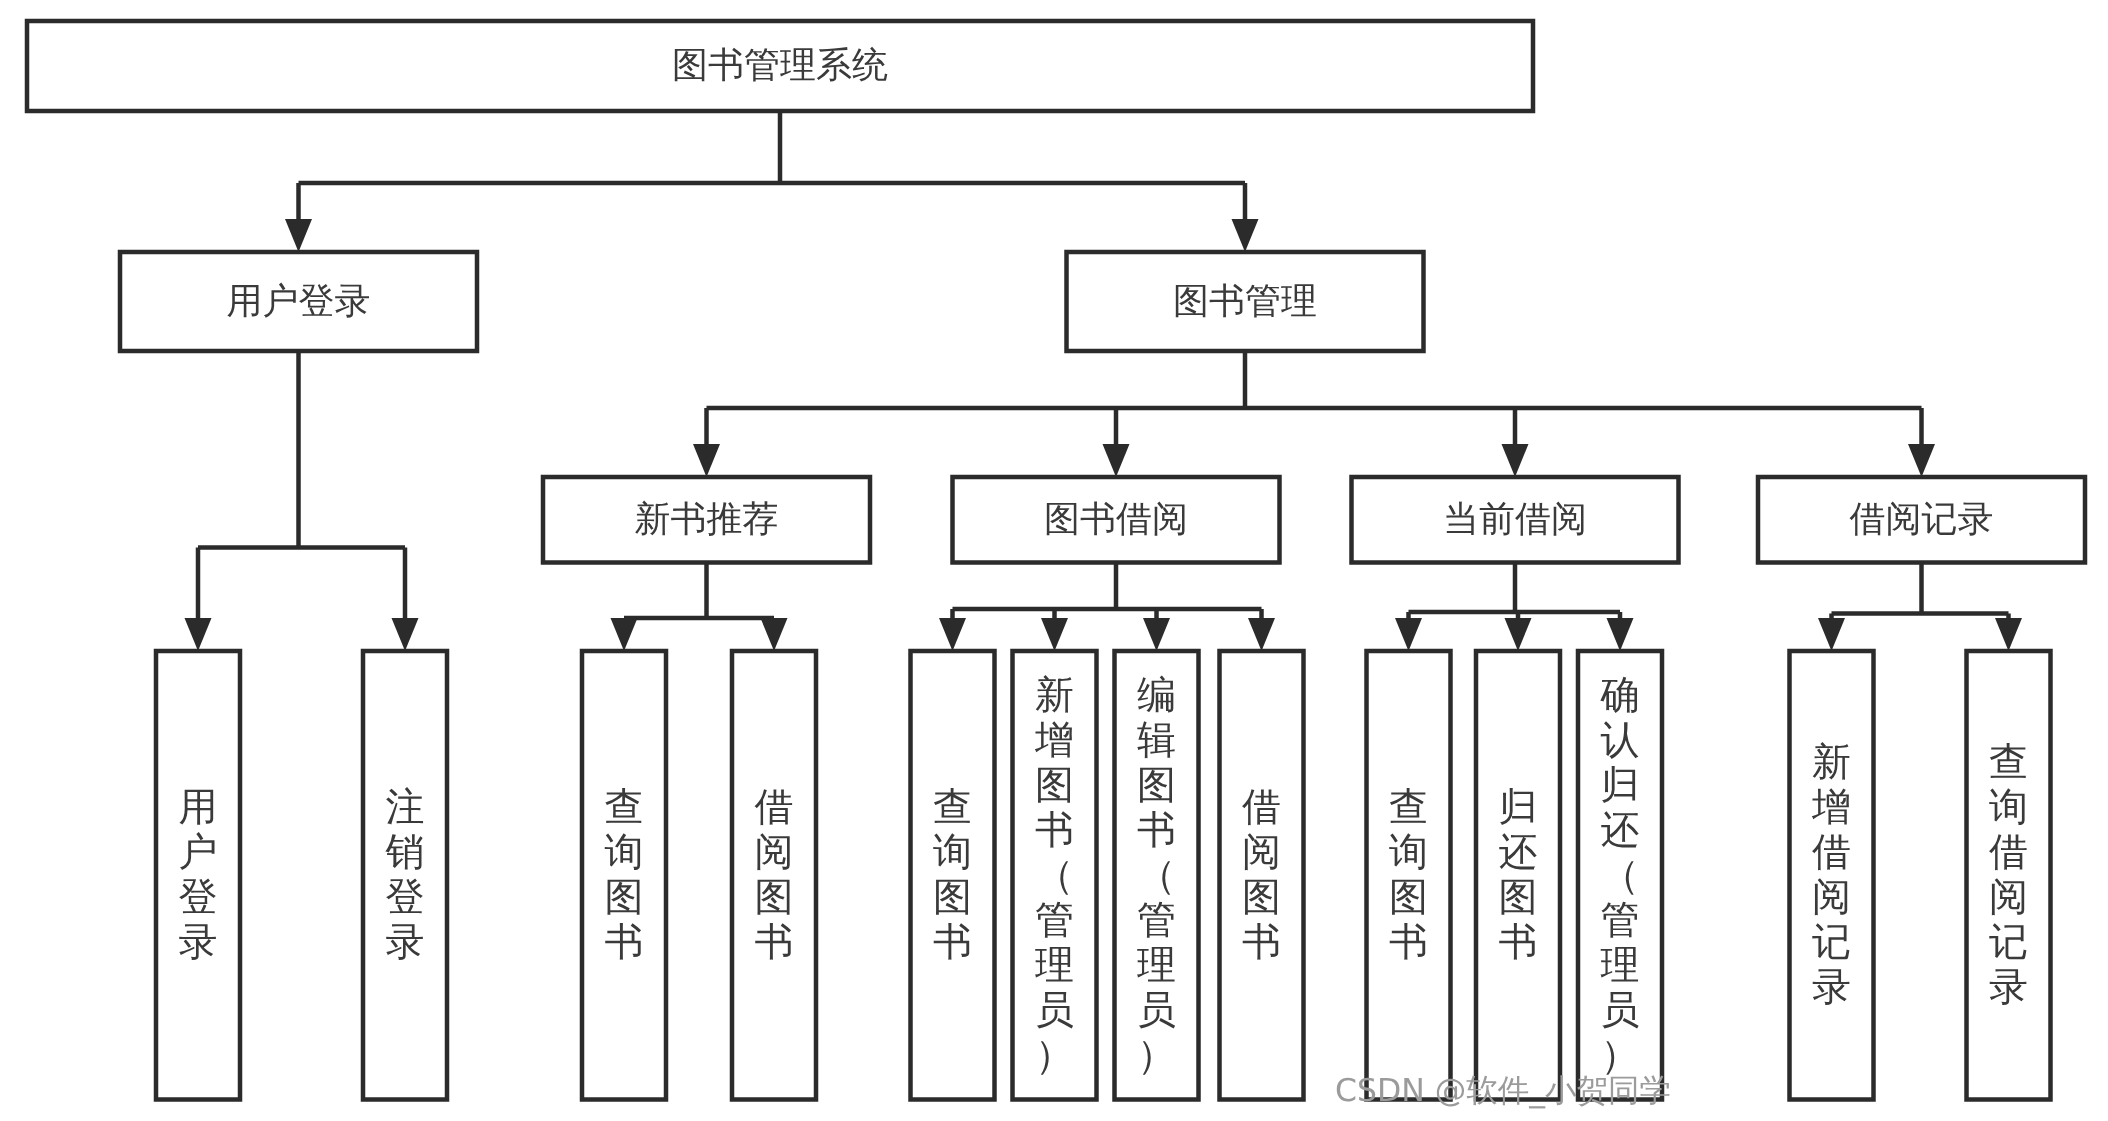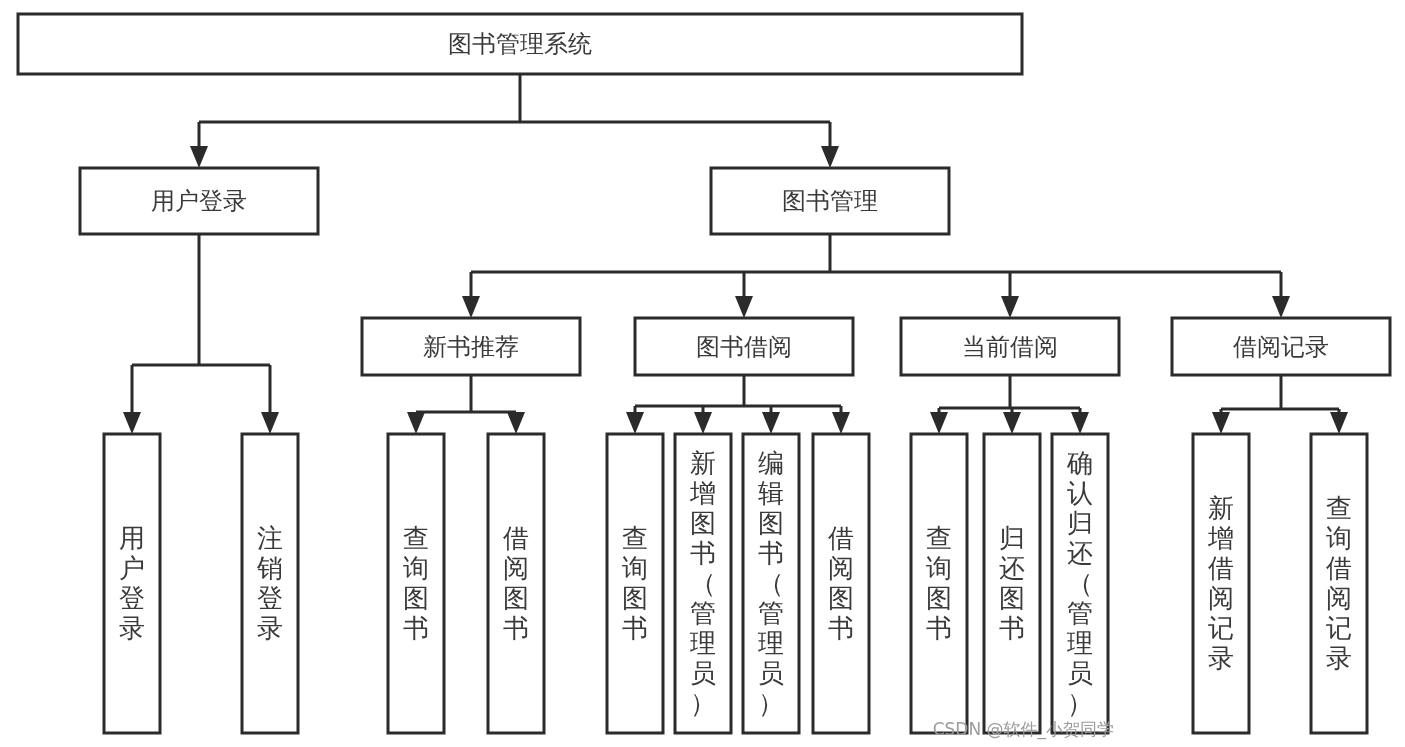--- a/index.html
+++ b/index.html
@@ -46,21 +46,21 @@
   }
   .edge-arrow {
     fill: #2b2b2b;
     stroke: none;
   }
   .watermark {
     position: absolute;
     right: 8px;
     bottom: 6px;
     font-family: "DejaVu Sans", "Liberation Sans", sans-serif;
-    font-size: 17px;
+    font-size: 21px;
     color: #9b9b9b;
     white-space: nowrap;
     user-select: none;
   }
 </style>
 </head>
 <body>
 
 <div id="diagram-root">
   <svg id="diagram-svg" width="1405" height="747" viewBox="0 0 1405 747" xmlns="http://www.w3.org/2000/svg">

